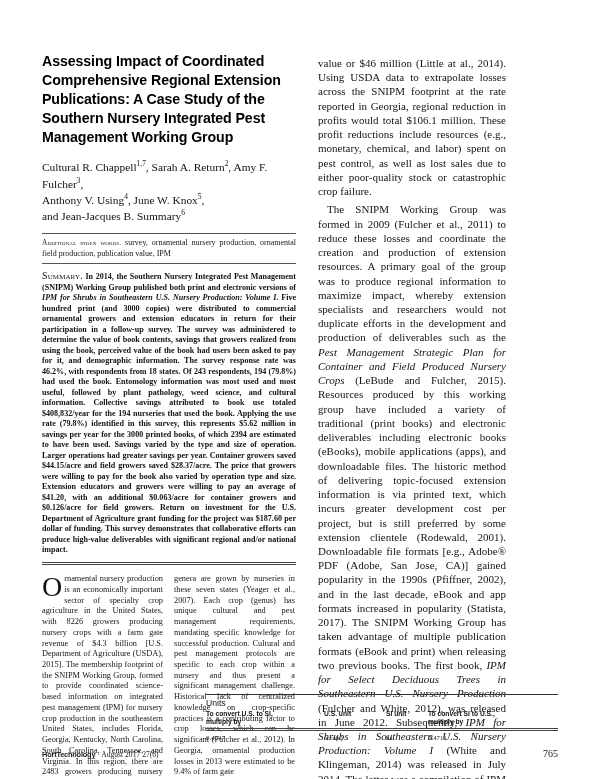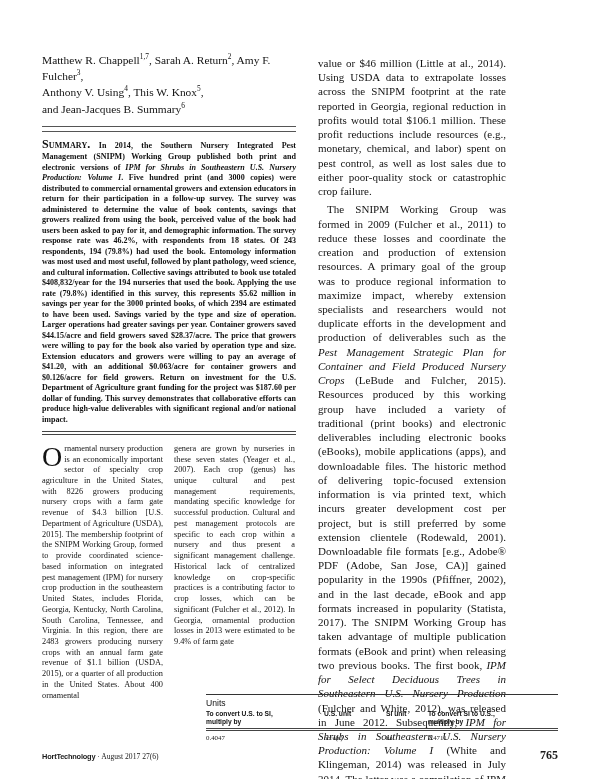--- a/index.html
+++ b/index.html
@@ -90,22 +90,22 @@
   .abstract {
     font-size: 8.05px;
     line-height: 1.305;
     text-align: justify;
     color: #121212;
     font-weight: bold;
     hyphens: auto;
   }
   .abs-label {
     font-variant: small-caps;
-    font-weight: bold;
-    font-size: 12px;
+    font-weight: normal;
+    font-size: 10px;
     letter-spacing: 0.1px;
   }
   .abstract i { font-style: italic; }
 
   
   .body-cols {
     display: flex;
     gap: 11px;
     margin-top: 2px;
   }
@@ -201,43 +201,46 @@
     font-family: "Liberation Serif", serif;
   }
   .journal-mark {
     font-family: "Liberation Sans", sans-serif;
     font-weight: bold;
     font-size: 7.4px;
     letter-spacing: -0.2px;
     text-align: center;
   }
   .footer-page {
-    font-size: 12px;
-    font-family: "Liberation Serif", serif;
-    font-weight: bold;
+    font-size: 10px;
+    font-family: "Liberation Serif", serif;
   }
 </style>
 </head>
 <body>
 
 <div class="page">
 
   <div class="main-cols">
 
     <div class="col-left">
 
+      <h1 class="title">Assessing Impact of Coordinated Comprehensive Regional Extension Publications: A Case Study of the Southern Nursery Integrated Pest Management Working Group</h1>
 
       <div class="authors">
-        <span>Matthew R. Chappell</span><sup>1,7</sup><span>, Sarah A. Return</span><sup>2</sup><span>, Amy F. Fulcher</span><sup>3</sup><span>,</span><br>
-        <span>Anthony V. Using</span><sup>4</sup><span>, This W. Knox</span><sup>5</sup><span>,</span><br>
+        <span>Cultural R. Chappell</span><sup>1,7</sup><span>, Sarah A. Return</span><sup>2</sup><span>, Amy F. Fulcher</span><sup>3</sup><span>,</span><br>
+        <span>Anthony V. Using</span><sup>4</sup><span>, June W. Knox</span><sup>5</sup><span>,</span><br>
         <span>and Jean-Jacques B. Summary</span><sup>6</sup>
       </div>
 
       <hr class="rule-thin">
 
+      <div class="keywords">
+        <span class="kw-label">Additional index words.</span><span> survey, ornamental nursery production, ornamental field production, publication value, IPM</span>
+      </div>
 
       <hr class="rule-thin-b">
 
       <div class="abstract">
         <span class="abs-label">Summary.</span><span> In 2014, the Southern Nursery Integrated Pest Management (SNIPM) Working Group published both print and electronic versions of </span><i>IPM for Shrubs in Southeastern U.S. Nursery Production: Volume I</i><span>. Five hundred print (and 3000 copies) were distributed to commercial ornamental growers and extension educators in return for their participation in a follow-up survey. The survey was administered to determine the value of book contents, savings that growers realized from using the book, perceived value of the book had users been asked to pay for it, and demographic information. The survey response rate was 46.2%, with respondents from 18 states. Of 243 respondents, 194 (79.8%) had used the book. Entomology information was most used and most useful, followed by plant pathology, weed science, and cultural information. Collective savings attributed to book use totaled $408,832/year for the 194 nurseries that used the book. Applying the use rate (79.8%) identified in this survey, this represents $5.62 million in savings per year for the 3000 printed books, of which 2394 are estimated to have been used. Savings varied by the type and size of operation. Larger operations had greater savings per year. Container growers saved $44.15/acre and field growers saved $28.37/acre. The price that growers were willing to pay for the book also varied by operation type and size. Extension educators and growers were willing to pay an average of $41.20, with an additional $0.063/acre for container growers and $0.126/acre for field growers. Return on investment for the U.S. Department of Agriculture grant funding for the project was $187.60 per dollar of funding. This survey demonstrates that collaborative efforts can produce high-value deliverables with significant regional and/or national impact.</span>
       </div>
 
       <div class="rule-double"></div>
 
       <div class="body-cols">

